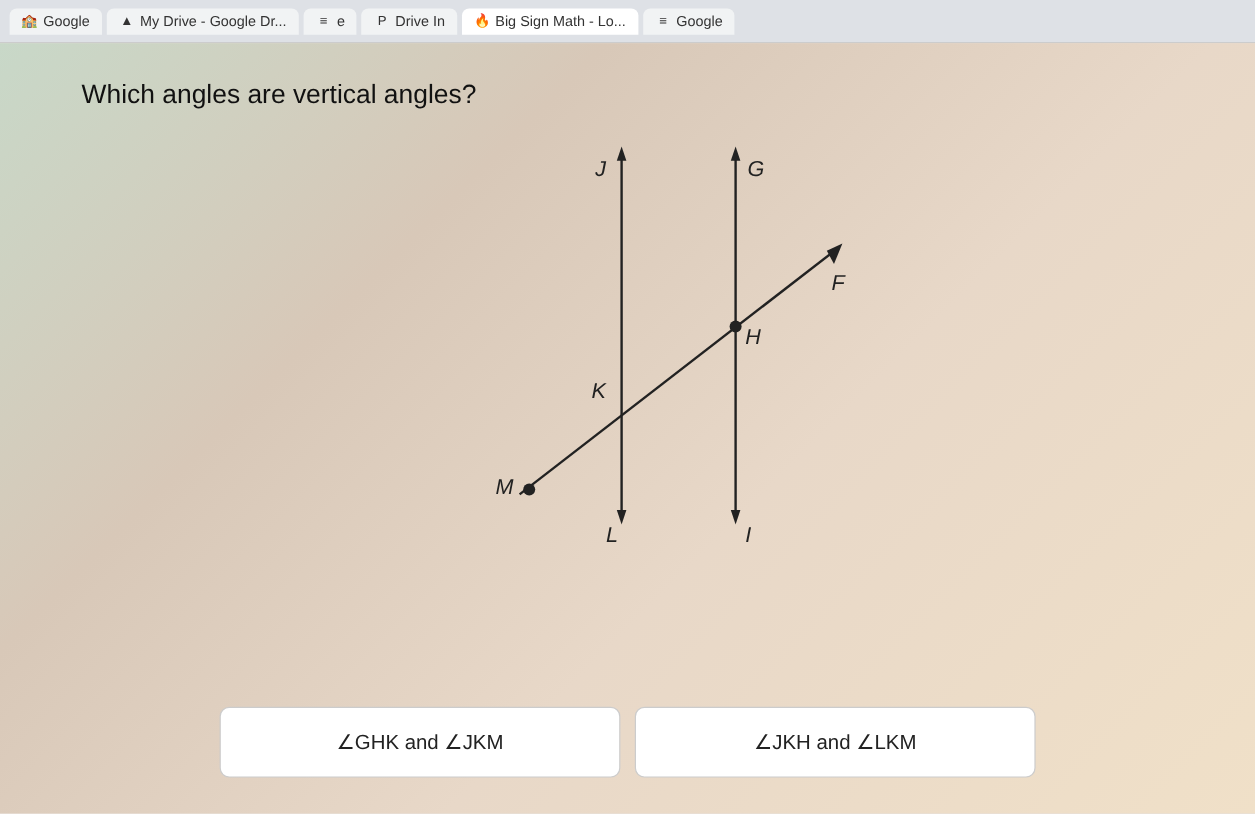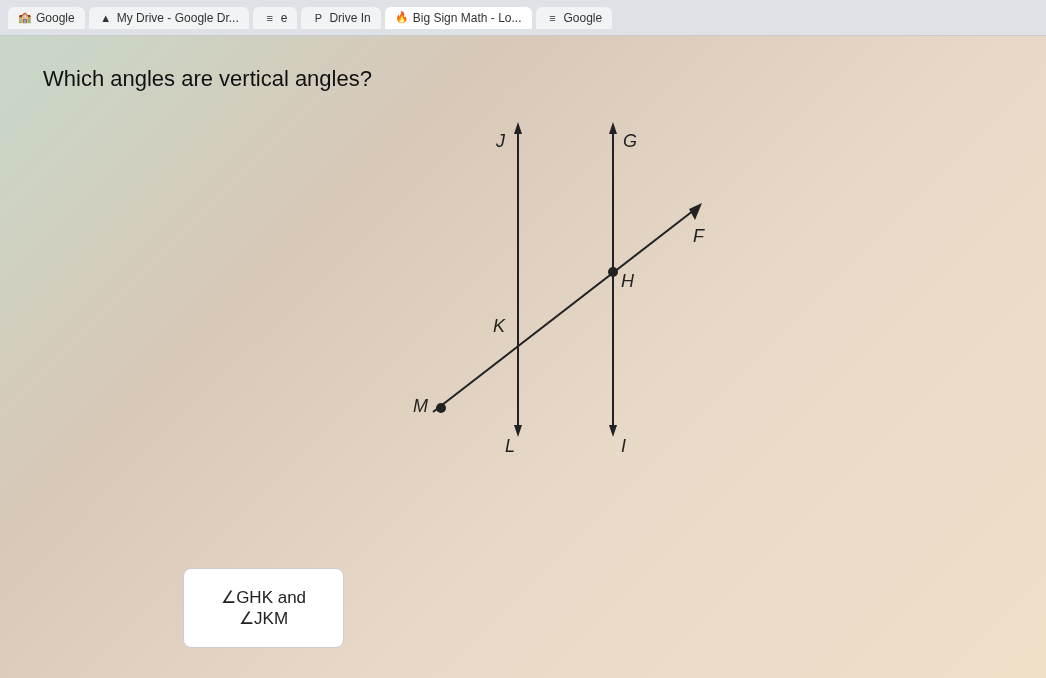--- a/index.html
+++ b/index.html
@@ -45,21 +45,21 @@
       font-size: 11px;
     }
 
     
     .main-content {
       width: 100%;
       height: calc(678px - 36px);
       background: linear-gradient(135deg, #c8d8c8 0%, #d8c8b8 30%, #e8d8c8 60%, #f0e0c8 100%);
       display: flex;
       flex-direction: column;
-      padding: 30px 43px;
+      padding: 30px 68px;
       position: relative;
     }
 
     .question-text {
       font-size: 22px;
       font-weight: 400;
       color: #111;
       margin-bottom: 20px;
     }
 
@@ -74,21 +74,21 @@
 
     .diagram-svg {
       width: 420px;
       height: 340px;
       margin-top: 0;
     }
 
     
     .answers-grid {
       display: grid;
-      grid-template-columns: 1fr 1fr 1fr 1fr;
+      grid-template-columns: 1fr 1fr;
       gap: 12px;
       margin-top: 27px;
       max-width: 680px;
       align-self: center;
       width: 100%;
     }
 
     .answer-btn {
       background: #fff;
       border: 1.5px solid #ccc;
@@ -171,14 +171,15 @@
       <text x="100" y="300" font-size="18" font-style="italic" fill="#222">M</text>
 
       <text x="192" y="340" font-size="18" font-style="italic" fill="#222">L</text>
 
       <text x="308" y="340" font-size="18" font-style="italic" fill="#222">I</text>
     </svg>
   </div>
 
   <div class="answers-grid">
     <button class="answer-btn">∠GHK and ∠JKM</button>
+    <button class="answer-btn">∠JKH and ∠LKM</button>
   </div>
 </div>
 
 </body></html>

